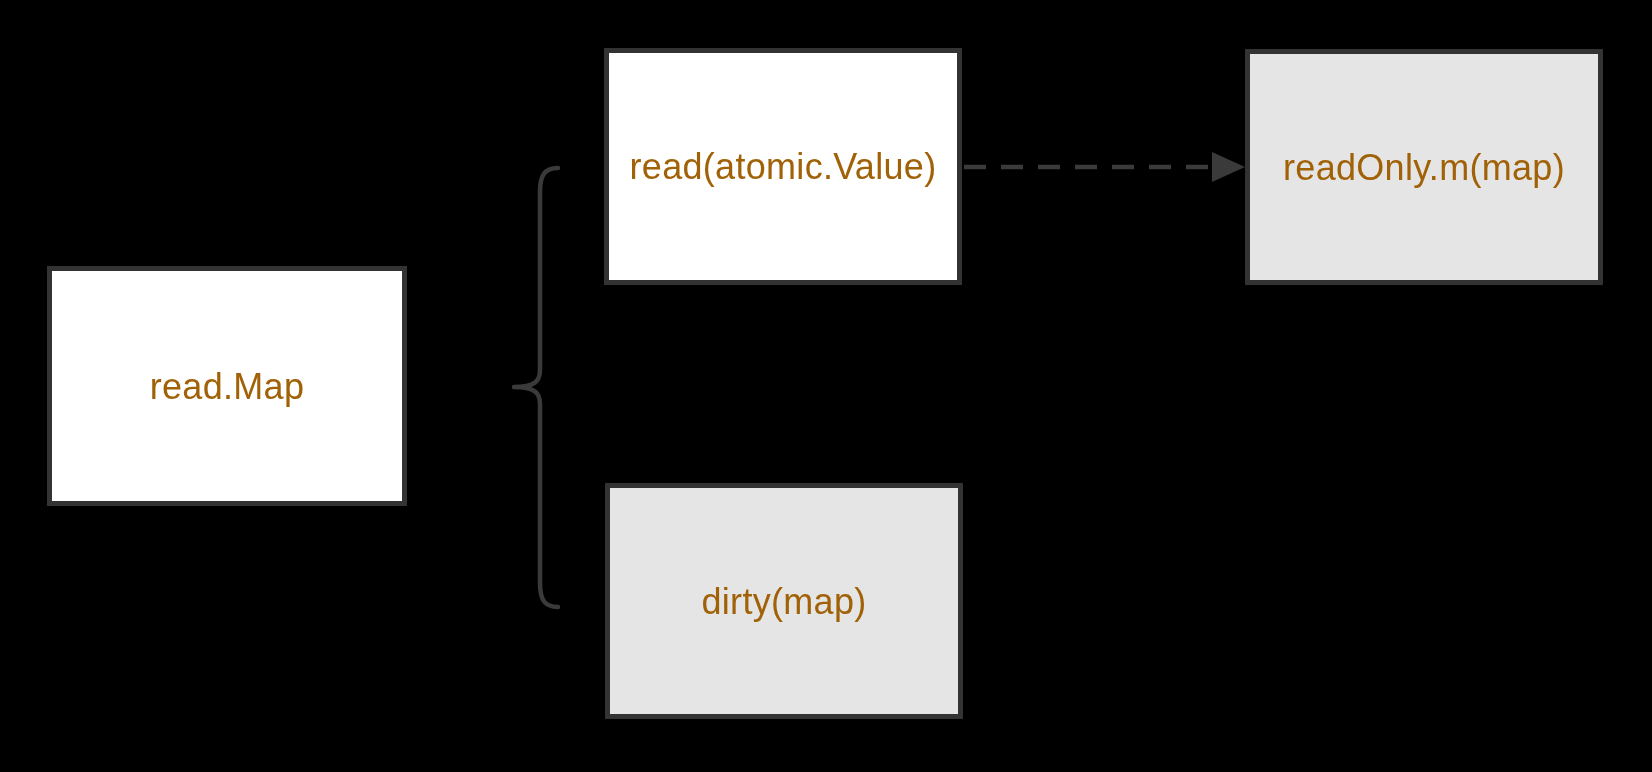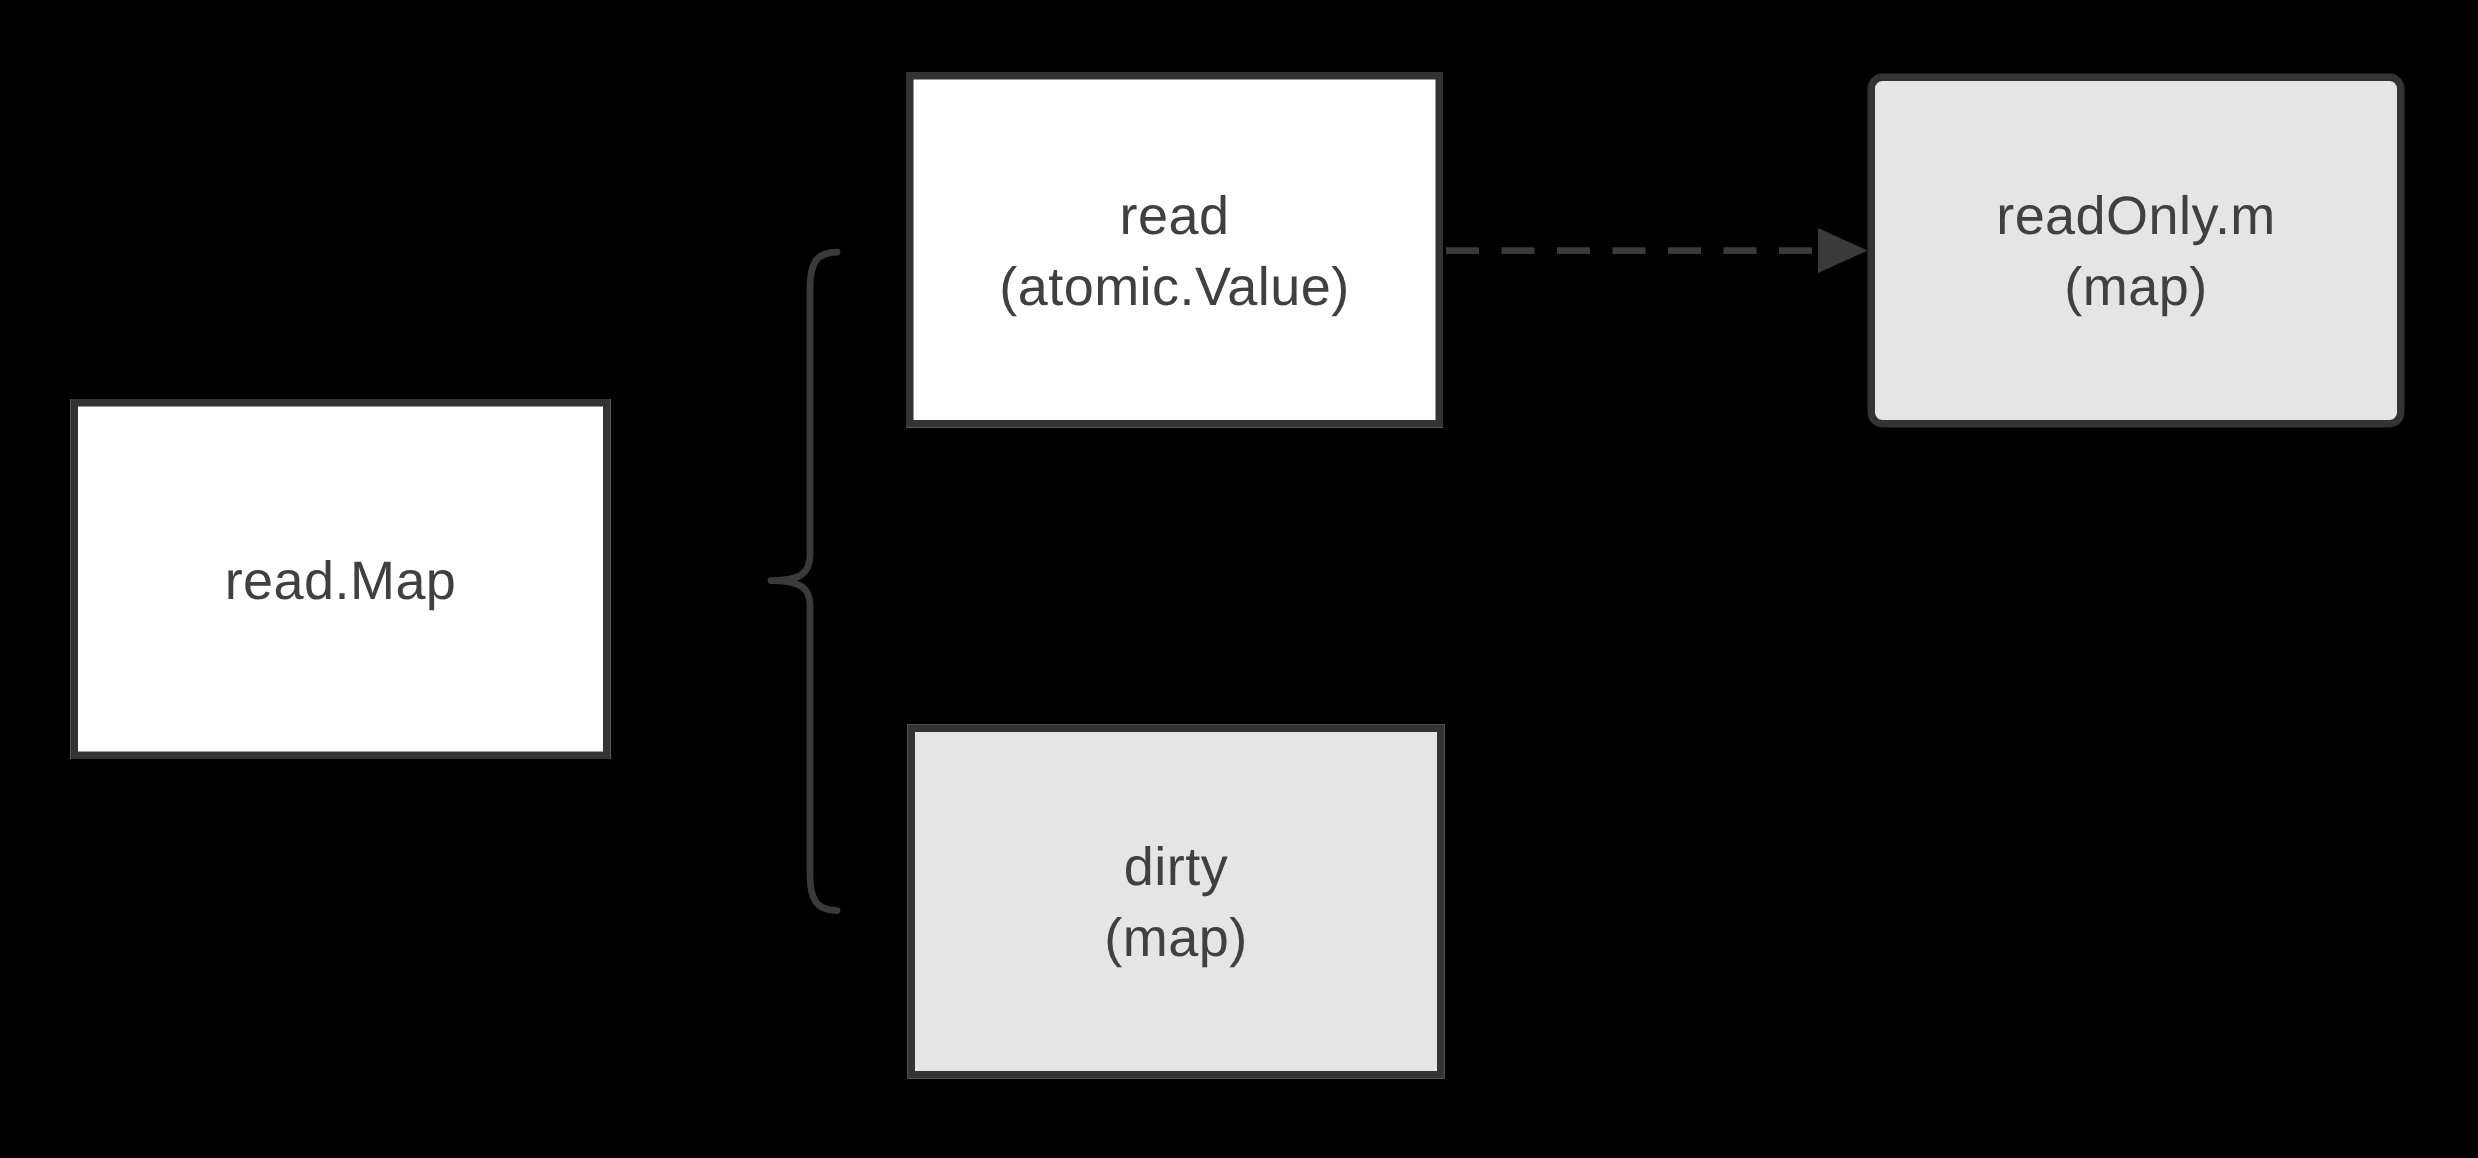--- a/index.html
+++ b/index.html
@@ -22,26 +22,26 @@
   }
   .connector-layer {
     position: absolute;
     left: 0; top: 0;
     pointer-events: none;
   }
   .node {
     position: absolute;
     box-sizing: border-box;
     border: 5px solid #333333;
-    color: #404040;
+    color: #a16207;
     font-size: 36px;
     line-height: 47px;
     text-align: center;
     display: flex;
-    flex-direction: column;
+    flex-direction: row;
     align-items: center;
     justify-content: center;
     letter-spacing: 0.3px;
   }
   .node .label, .node .sublabel {
     white-space: nowrap;
   }
   #node-sync-map   { left: 47px;   top: 266px; width: 360px; height: 240px; }
   #node-read       { left: 604px;  top: 48px;  width: 358px; height: 237px; }
   #node-read-only  { left: 1245px; top: 49px;  width: 358px; height: 236px; }
@@ -68,21 +68,21 @@
 
   <div class="node" id="node-sync-map" style="background: rgb(255, 255, 255);">
     <div class="label">read.Map</div>
   </div>
 
   <div class="node" id="node-read" style="background: rgb(255, 255, 255);">
     <div class="label">read</div>
     <div class="sublabel">(atomic.Value)</div>
   </div>
 
-  <div class="node" id="node-read-only" style="background: rgb(229, 229, 229); border-radius: 10px;">
+  <div class="node" id="node-read-only" style="background: rgb(229, 229, 229);">
     <div class="label">readOnly.m</div>
     <div class="sublabel">(map)</div>
   </div>
 
   <div class="node" id="node-dirty" style="background: rgb(229, 229, 229);">
     <div class="label">dirty</div>
     <div class="sublabel">(map)</div>
   </div>
 
 </div>

